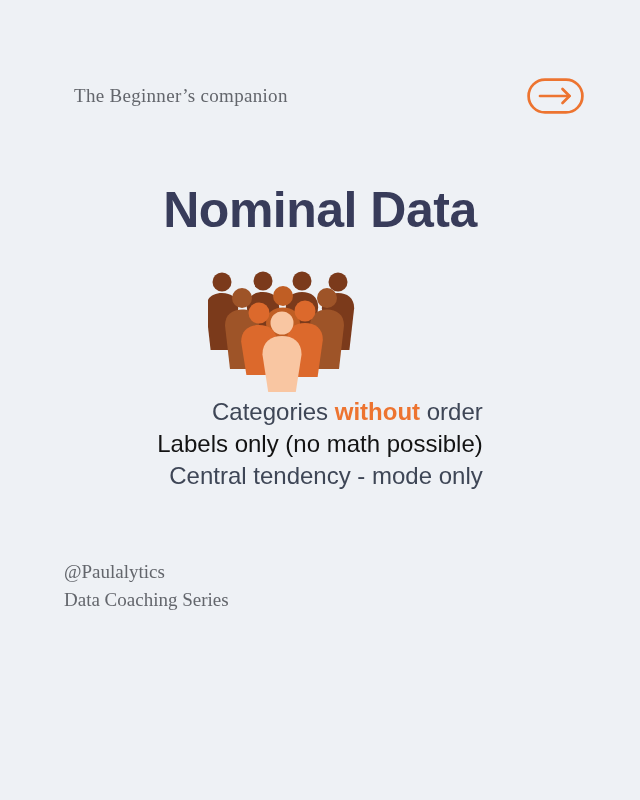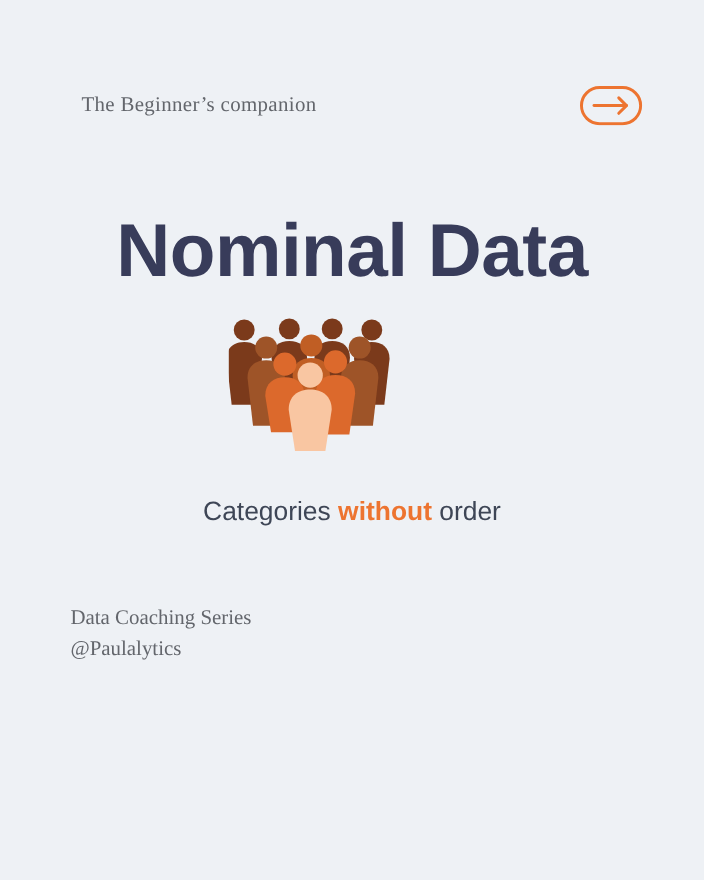--- a/index.html
+++ b/index.html
@@ -27,33 +27,32 @@
   .tagline{
     font-family:"Liberation Serif","DejaVu Serif",serif;
     font-size:19px;color:var(--muted-serif,#63666C);
     letter-spacing:0.3px;
   }
   .arrow-btn{
     background:none;border:none;cursor:pointer;
     width:57px;height:36px;display:block;padding:0;line-height:0;
   }
   .page-title{
-    margin-top:86px;
-    font-size:68px;font-weight:bold;
+    margin-top:68px;
+    font-size:50px;font-weight:bold;
     color:var(--title-navy,#383C5A);
     line-height:56px;
     letter-spacing:-0.5px;
   }
   .crowd-wrap{
     margin-top:28px;
     transform:translateX(-17px);
     line-height:0;
   }
   .bullets{
-    margin-top:36px;
     text-align:right;
     font-size:24px;
     line-height:32px;
     color:var(--body-text,#3E4656);
   }
   .bullet{white-space:nowrap;}
   .bullet .hl{color:var(--accent-orange,#ED7430);font-weight:bold;}
   .bullet.ink{color:var(--black-text,#131313);}
   .footer{
     margin-top:66px;
@@ -121,18 +120,20 @@
       </g>
       <g fill="#F9C6A2">
         <circle cx="74" cy="57" r="11.5"></circle>
         <path d="M 74 70 C 84.925 70 93.55 75.75 93.55 88.4 L 87.8 126 L 60.2 126 L 54.45 88.4 C 54.45 75.75 63.075 70 74 70 Z"></path>
       </g>
     </svg>
 </div>
 
 <div class="bullets">
   <p class="bullet"><span>Categories </span><span class="hl">without</span><span> order</span></p>
+  <p class="bullet ink"><span>Labels only (no math possible)</span><span class="hl"></span><span></span></p>
+  <p class="bullet"><span>Central tendency - mode only</span><span class="hl"></span><span></span></p>
 </div>
 
 <div class="footer">
+  <div>@Paulalytics</div>
   <div>Data Coaching Series</div>
-  <div>@Paulalytics</div>
 </div>
 
 </body></html>

